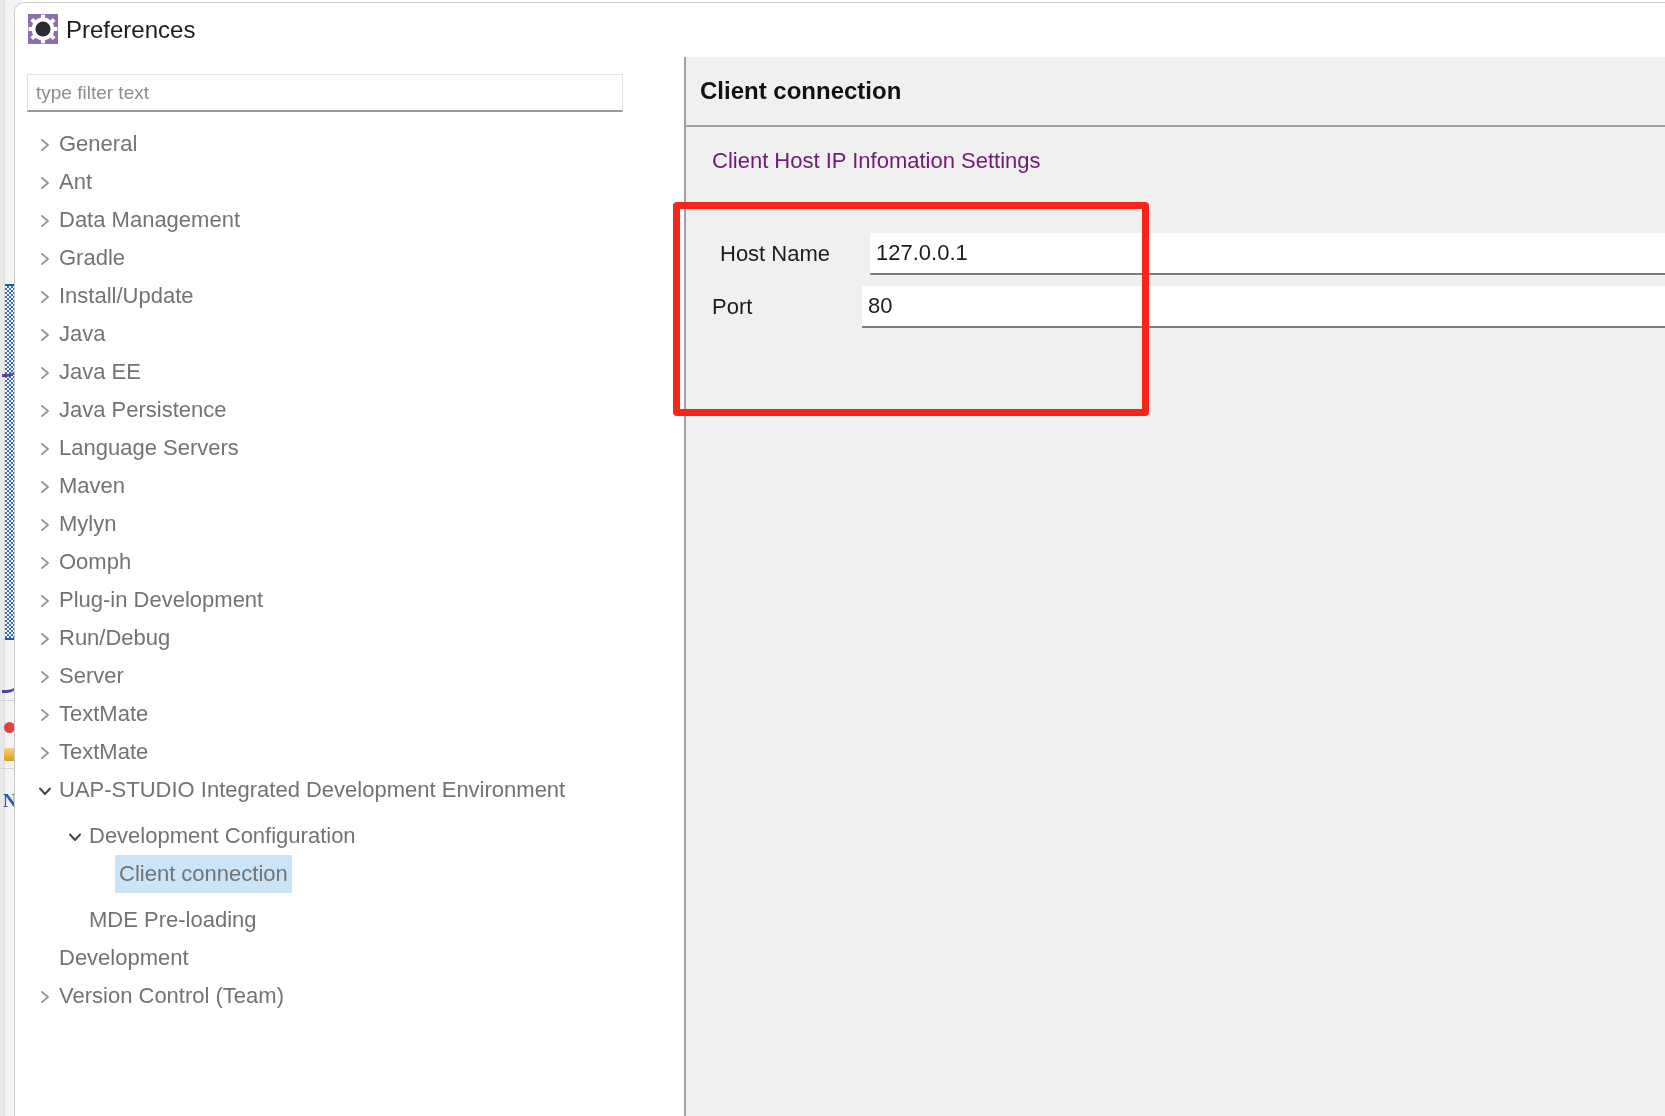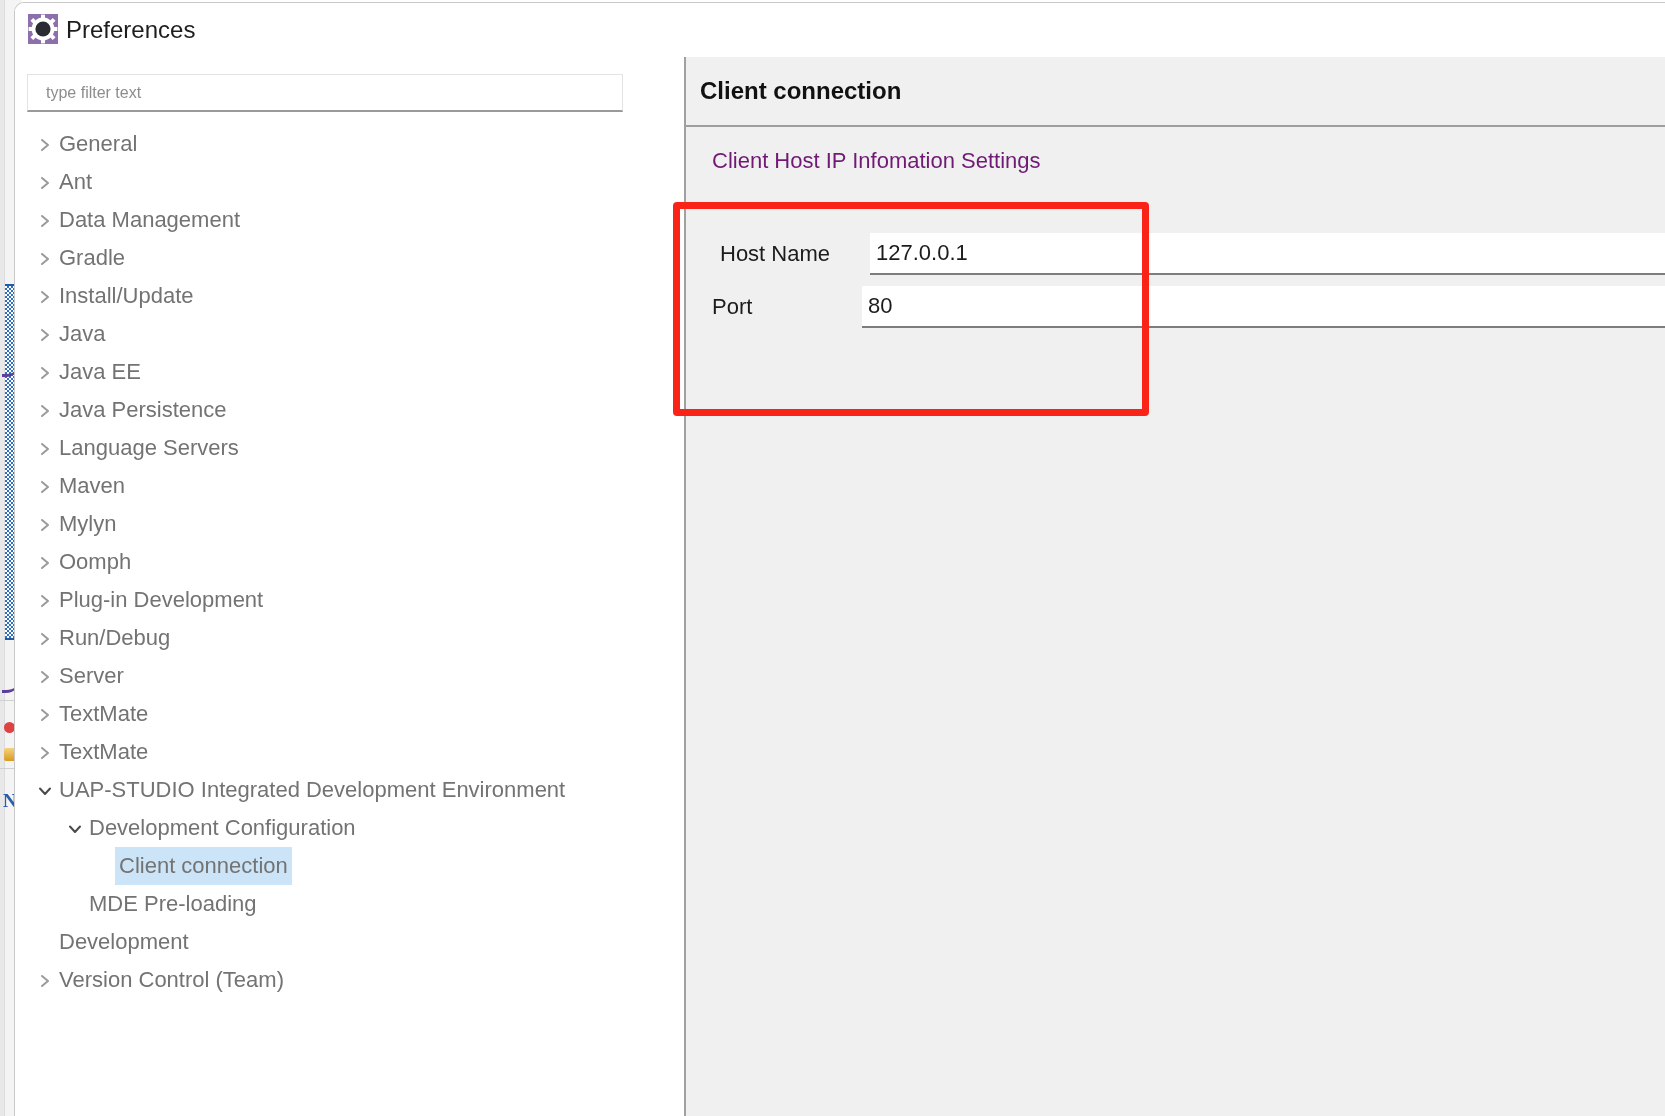--- a/index.html
+++ b/index.html
@@ -175,23 +175,23 @@
   .filter-input {
     position: absolute;
     left: 12px;
     top: 17px;
     width: 596px;
     height: 38px;
     box-sizing: border-box;
     background: #ffffff;
     border: 1px solid #e3e3e3;
     border-bottom: 2px solid #9a9a9a;
-    font-size: 16px;
+    font-size: 19px;
     color: #6d6d6d;
-    padding: 0 18px;
+    padding: 0 8px;
     font-family: "Liberation Sans", sans-serif;
     outline: none;
   }
   .filter-input::placeholder { color: #8d8d8d; opacity: 1; }
 
   #tree {
     position: absolute;
     left: 0;
     top: 68px;
     width: 669px;
@@ -218,21 +218,21 @@
   .tw.empty { visibility: hidden; }
   .tree-label {
     display: inline-block;
     vertical-align: top;
     padding: 0 4px;
   }
   .tree-row.selected .tree-label {
     background: #cce4f7;
   }
   .d0 { padding-left: 20px; }
-  .d1 { padding-left: 50px; }
+  .d1 { padding-left: 50px; margin-top: 8px; }
   .d2 { padding-left: 80px; }
 
   
   #splitter {
     position: absolute;
     left: 669px;
     top: 54px;
     width: 2px;
     height: 1060px;
     background: #a0a0a0;

